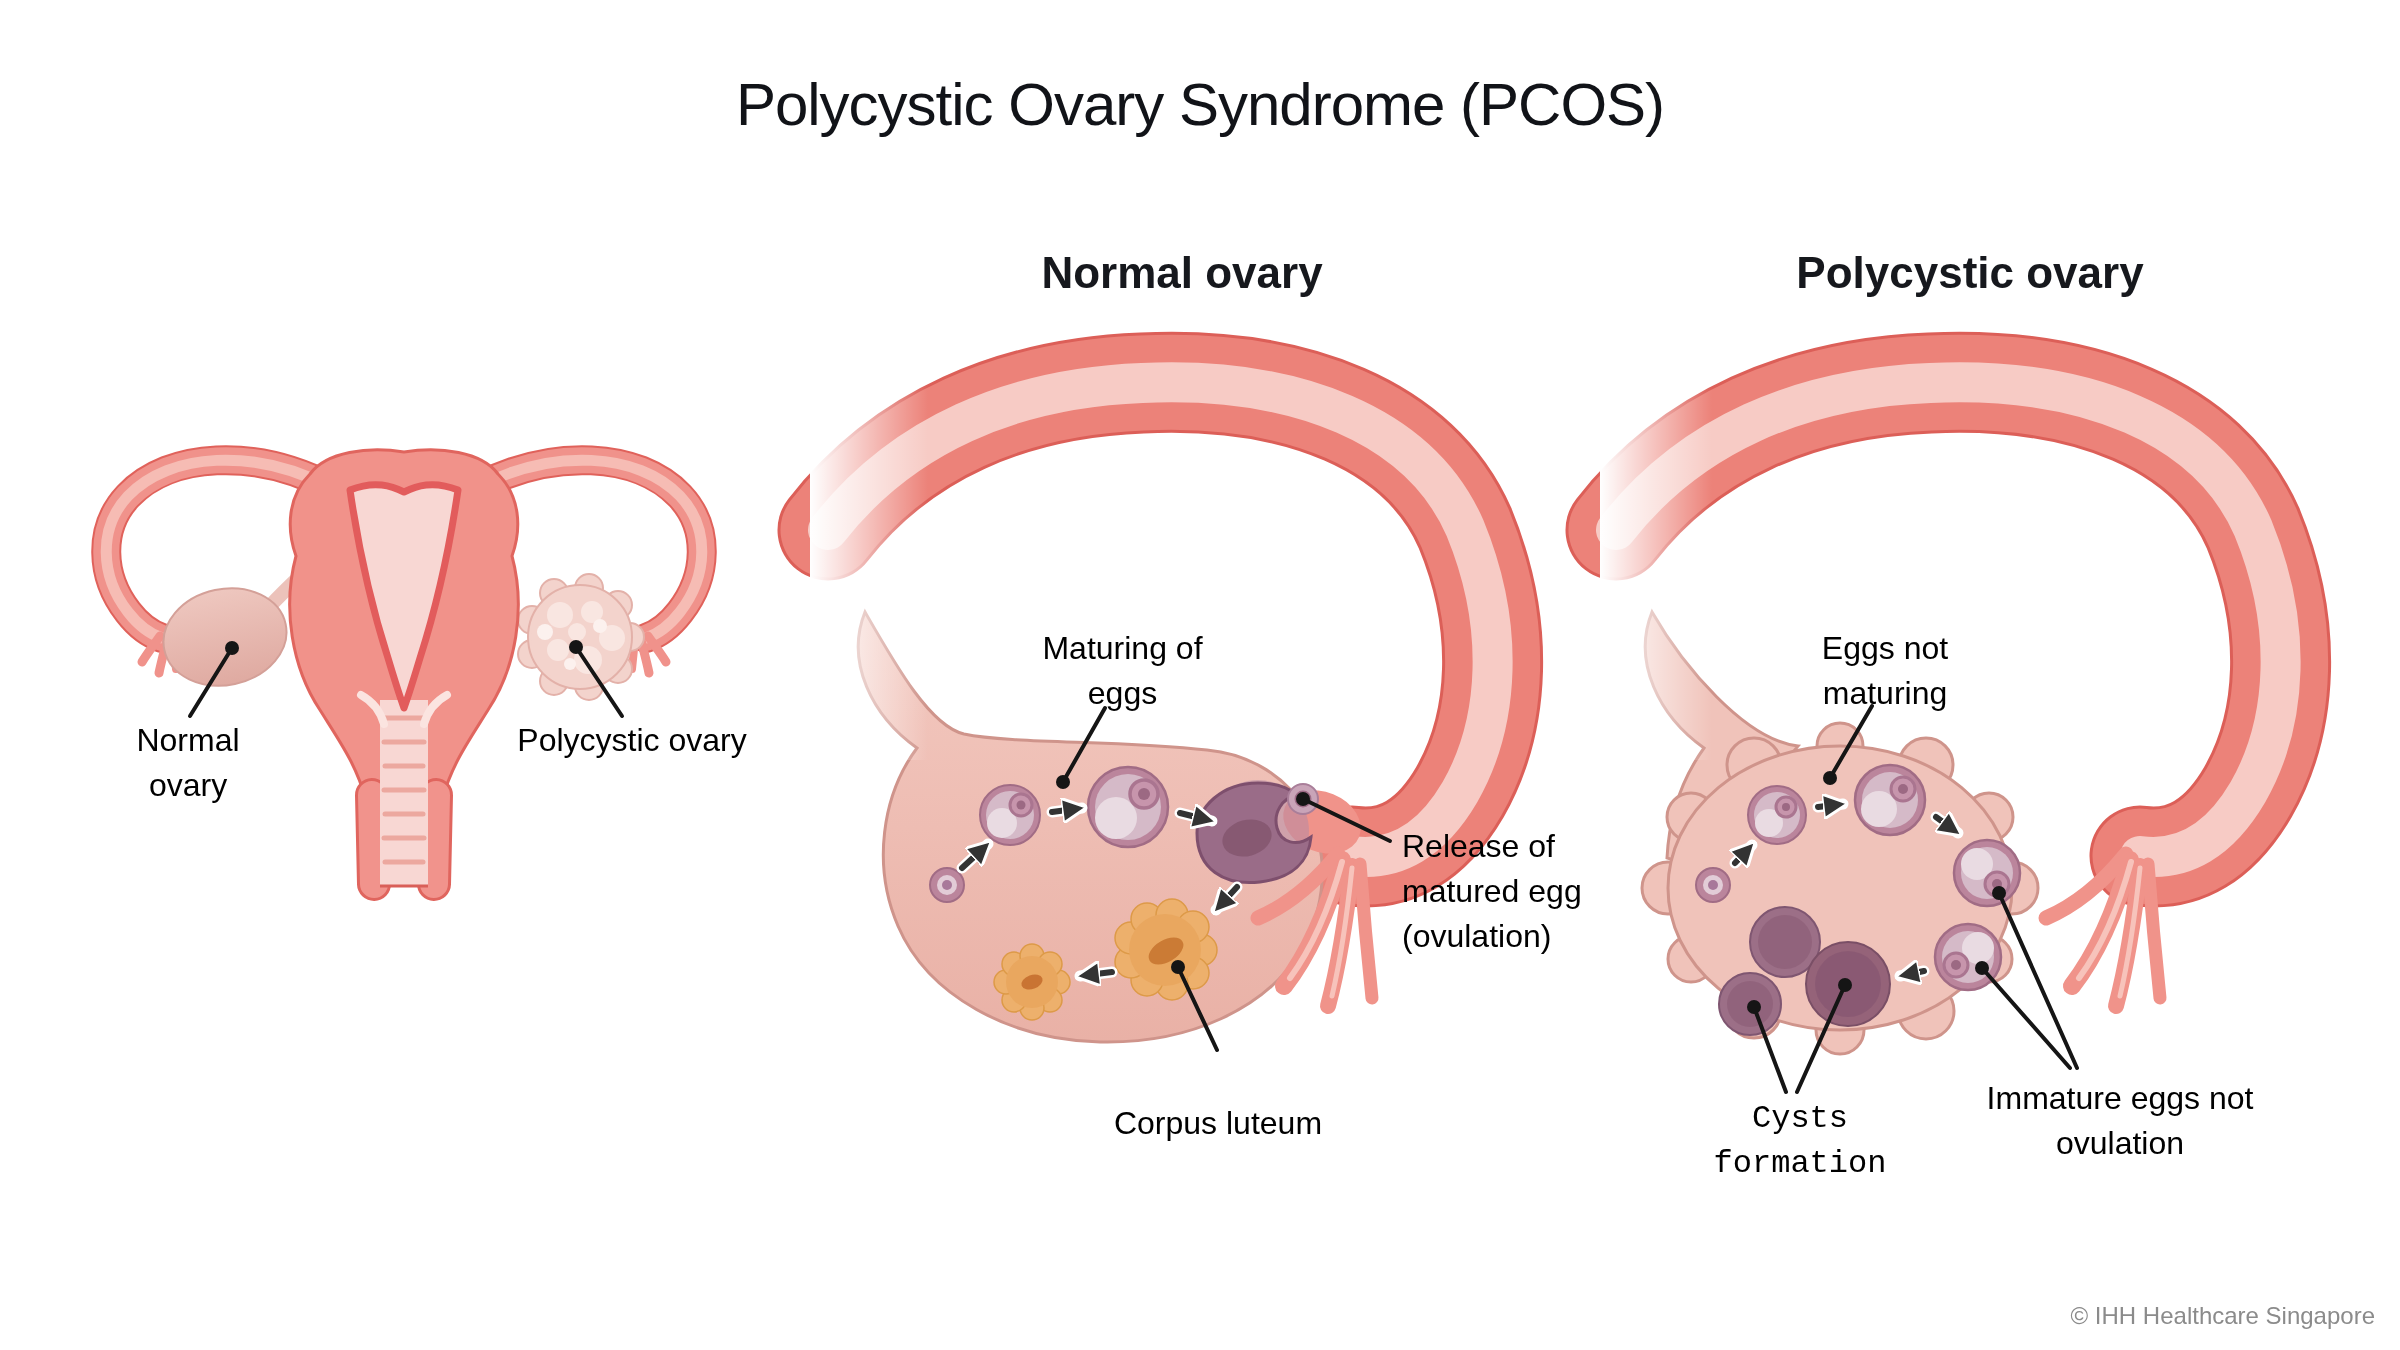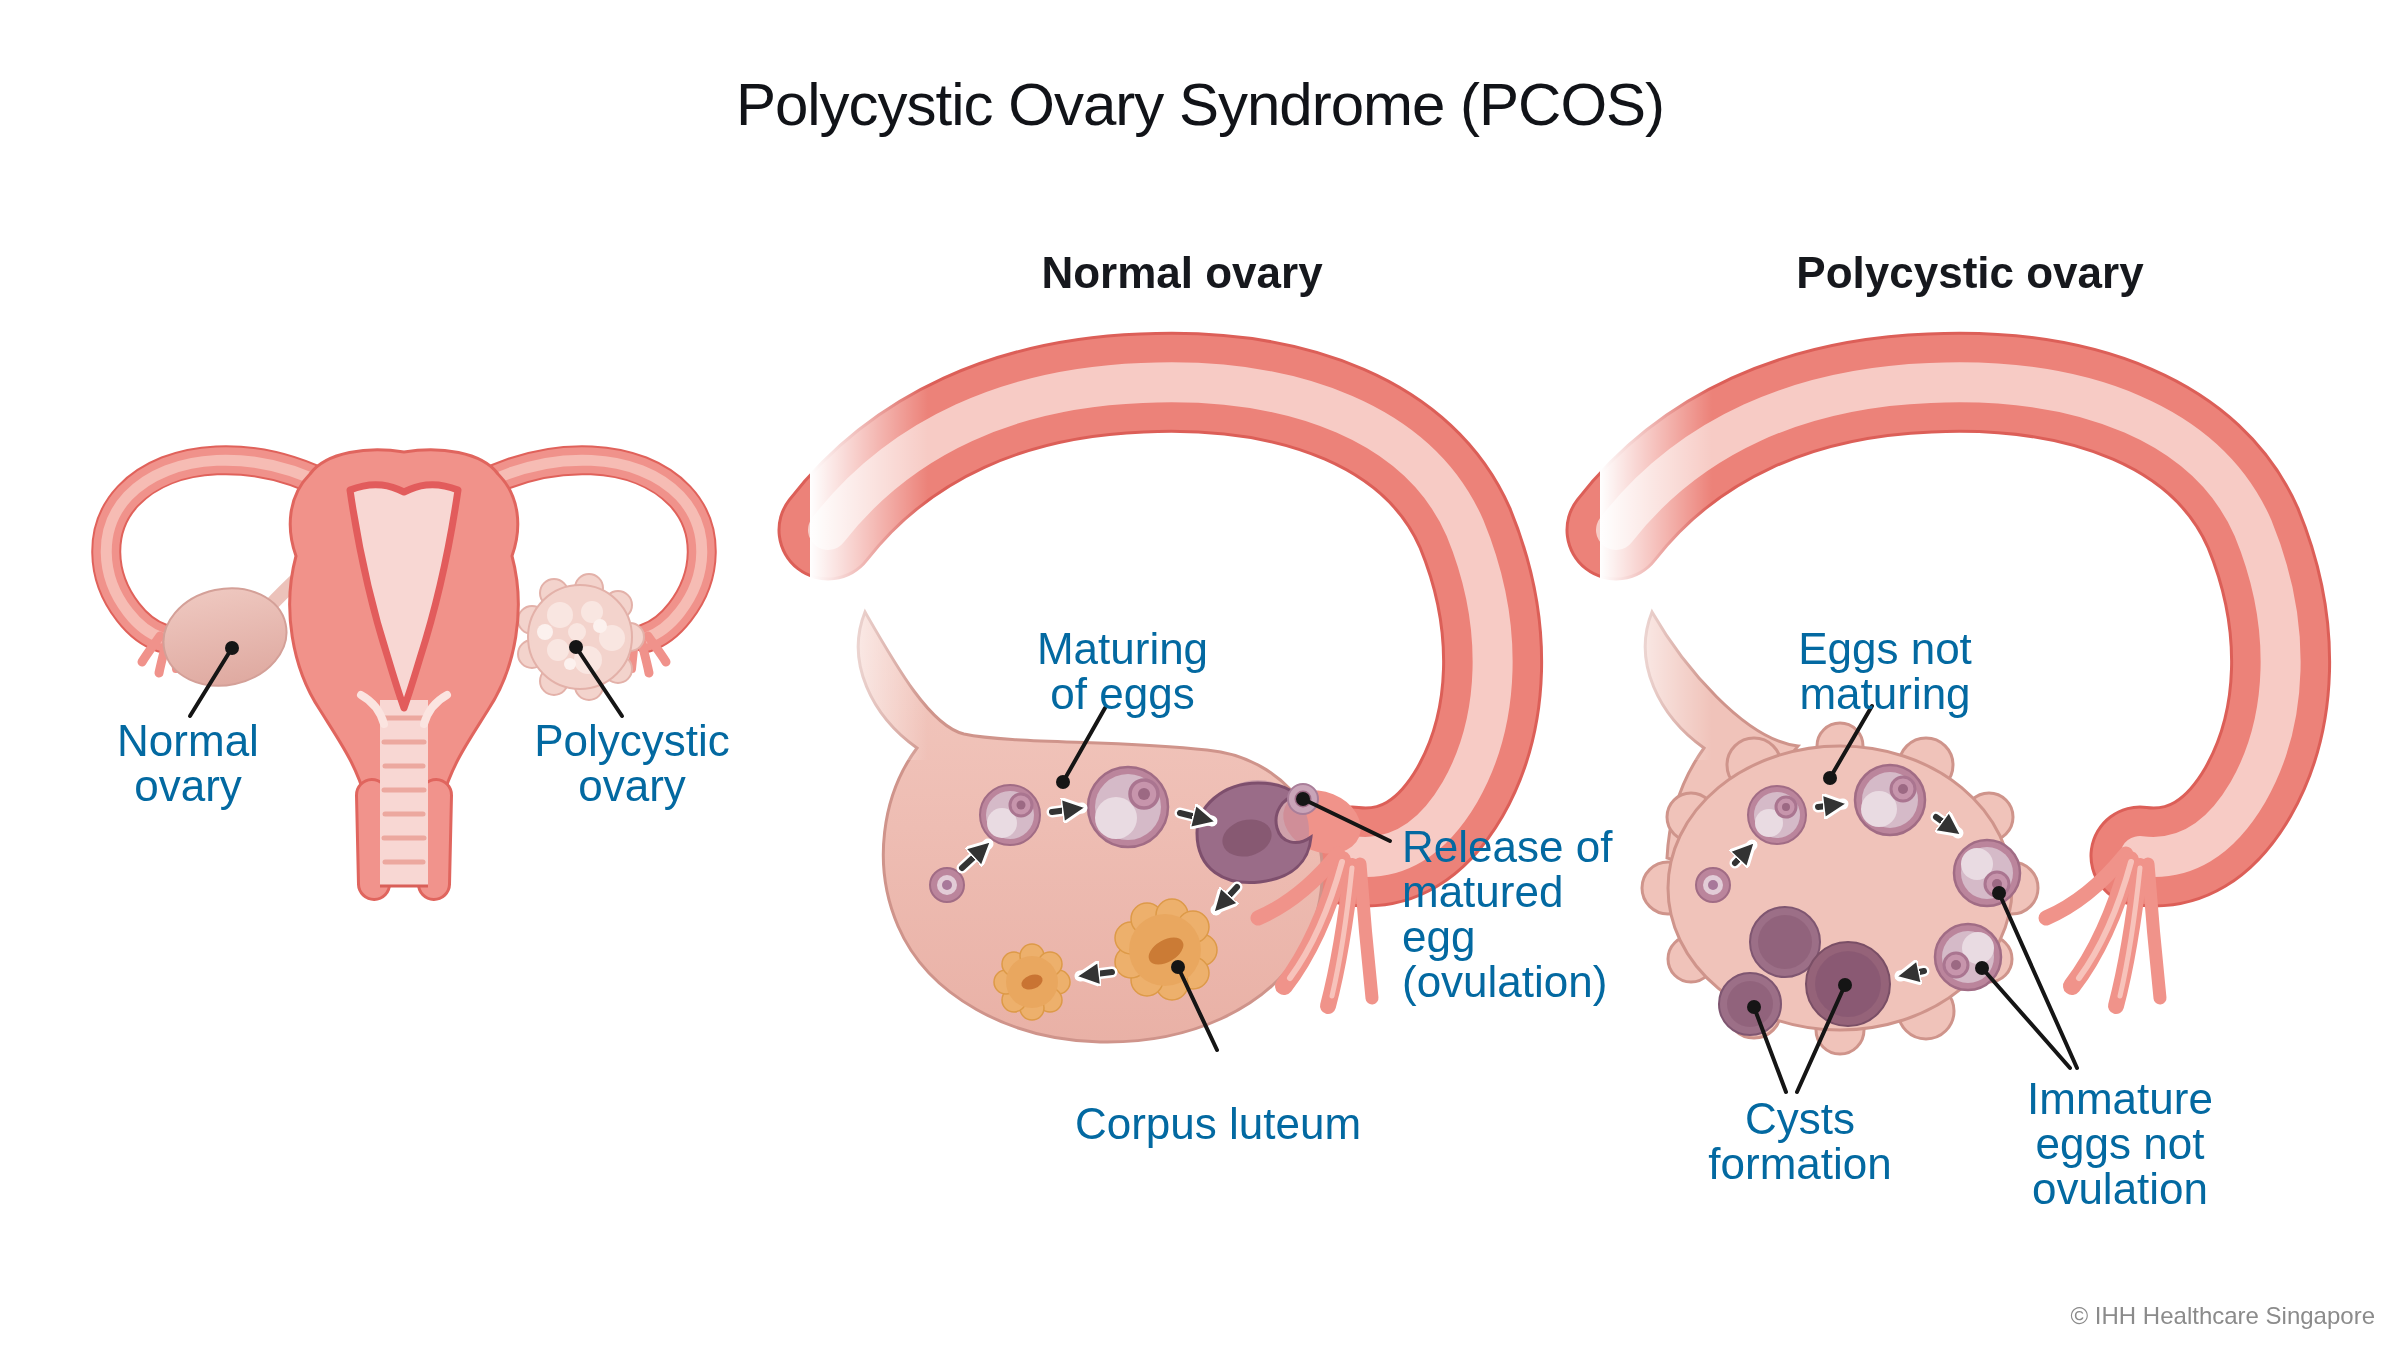--- a/index.html
+++ b/index.html
@@ -21,24 +21,24 @@
   }
   .panel-header {
     position:absolute;
     width:400px;
     text-align:center;
     font-size:44px; font-weight:bold;
     color:#16181d;
   }
   .lbl {
     position:absolute;
-    font-size:44px;
+    font-size:32px;
     line-height:45px;
     text-align:center;
-    color:#0369a1;
+    color:#000000;
   }
   .lbl.left-align { text-align:left; }
   .lbl.nowrap { white-space:nowrap;margin-top:47px; }
   .copyright {
     position:absolute;
     right:25px; top:1302px;
     font-size:24px;
     color:#8b8b8b;
     text-align:center;
   }
@@ -406,16 +406,16 @@
 <div class="panel-header" style="left:1770px; top:248px;">Polycystic ovary</div>
 
 <div class="lbl" style="left:98px; top:718px; width:180px;">Normal ovary</div>
 <div class="lbl" style="left:517px; top:718px; width:230px;">Polycystic ovary</div>
 
 <div class="lbl" style="left:1030px; top:626px; width:185px;">Maturing of eggs</div>
 <div class="lbl left-align" style="left:1402px; top:824px; width:240px;">Release of matured egg (ovulation)</div>
 <div class="lbl nowrap" style="left:1058px; top:1054px; width:320px;">Corpus luteum</div>
 
 <div class="lbl" style="left:1780px; top:626px; width:210px;">Eggs not maturing</div>
-<div class="lbl" style="left:1700px; top:1096px; width:200px;">Cysts formation</div>
+<div class="lbl" style="left:1700px; top:1096px; width:200px;font-family:Liberation Mono, monospace;">Cysts formation</div>
 <div class="lbl" style="left:1975px; top:1076px; width:290px;">Immature eggs not ovulation</div>
 
 <div class="copyright">© IHH Healthcare Singapore</div>
 
 </body></html>

